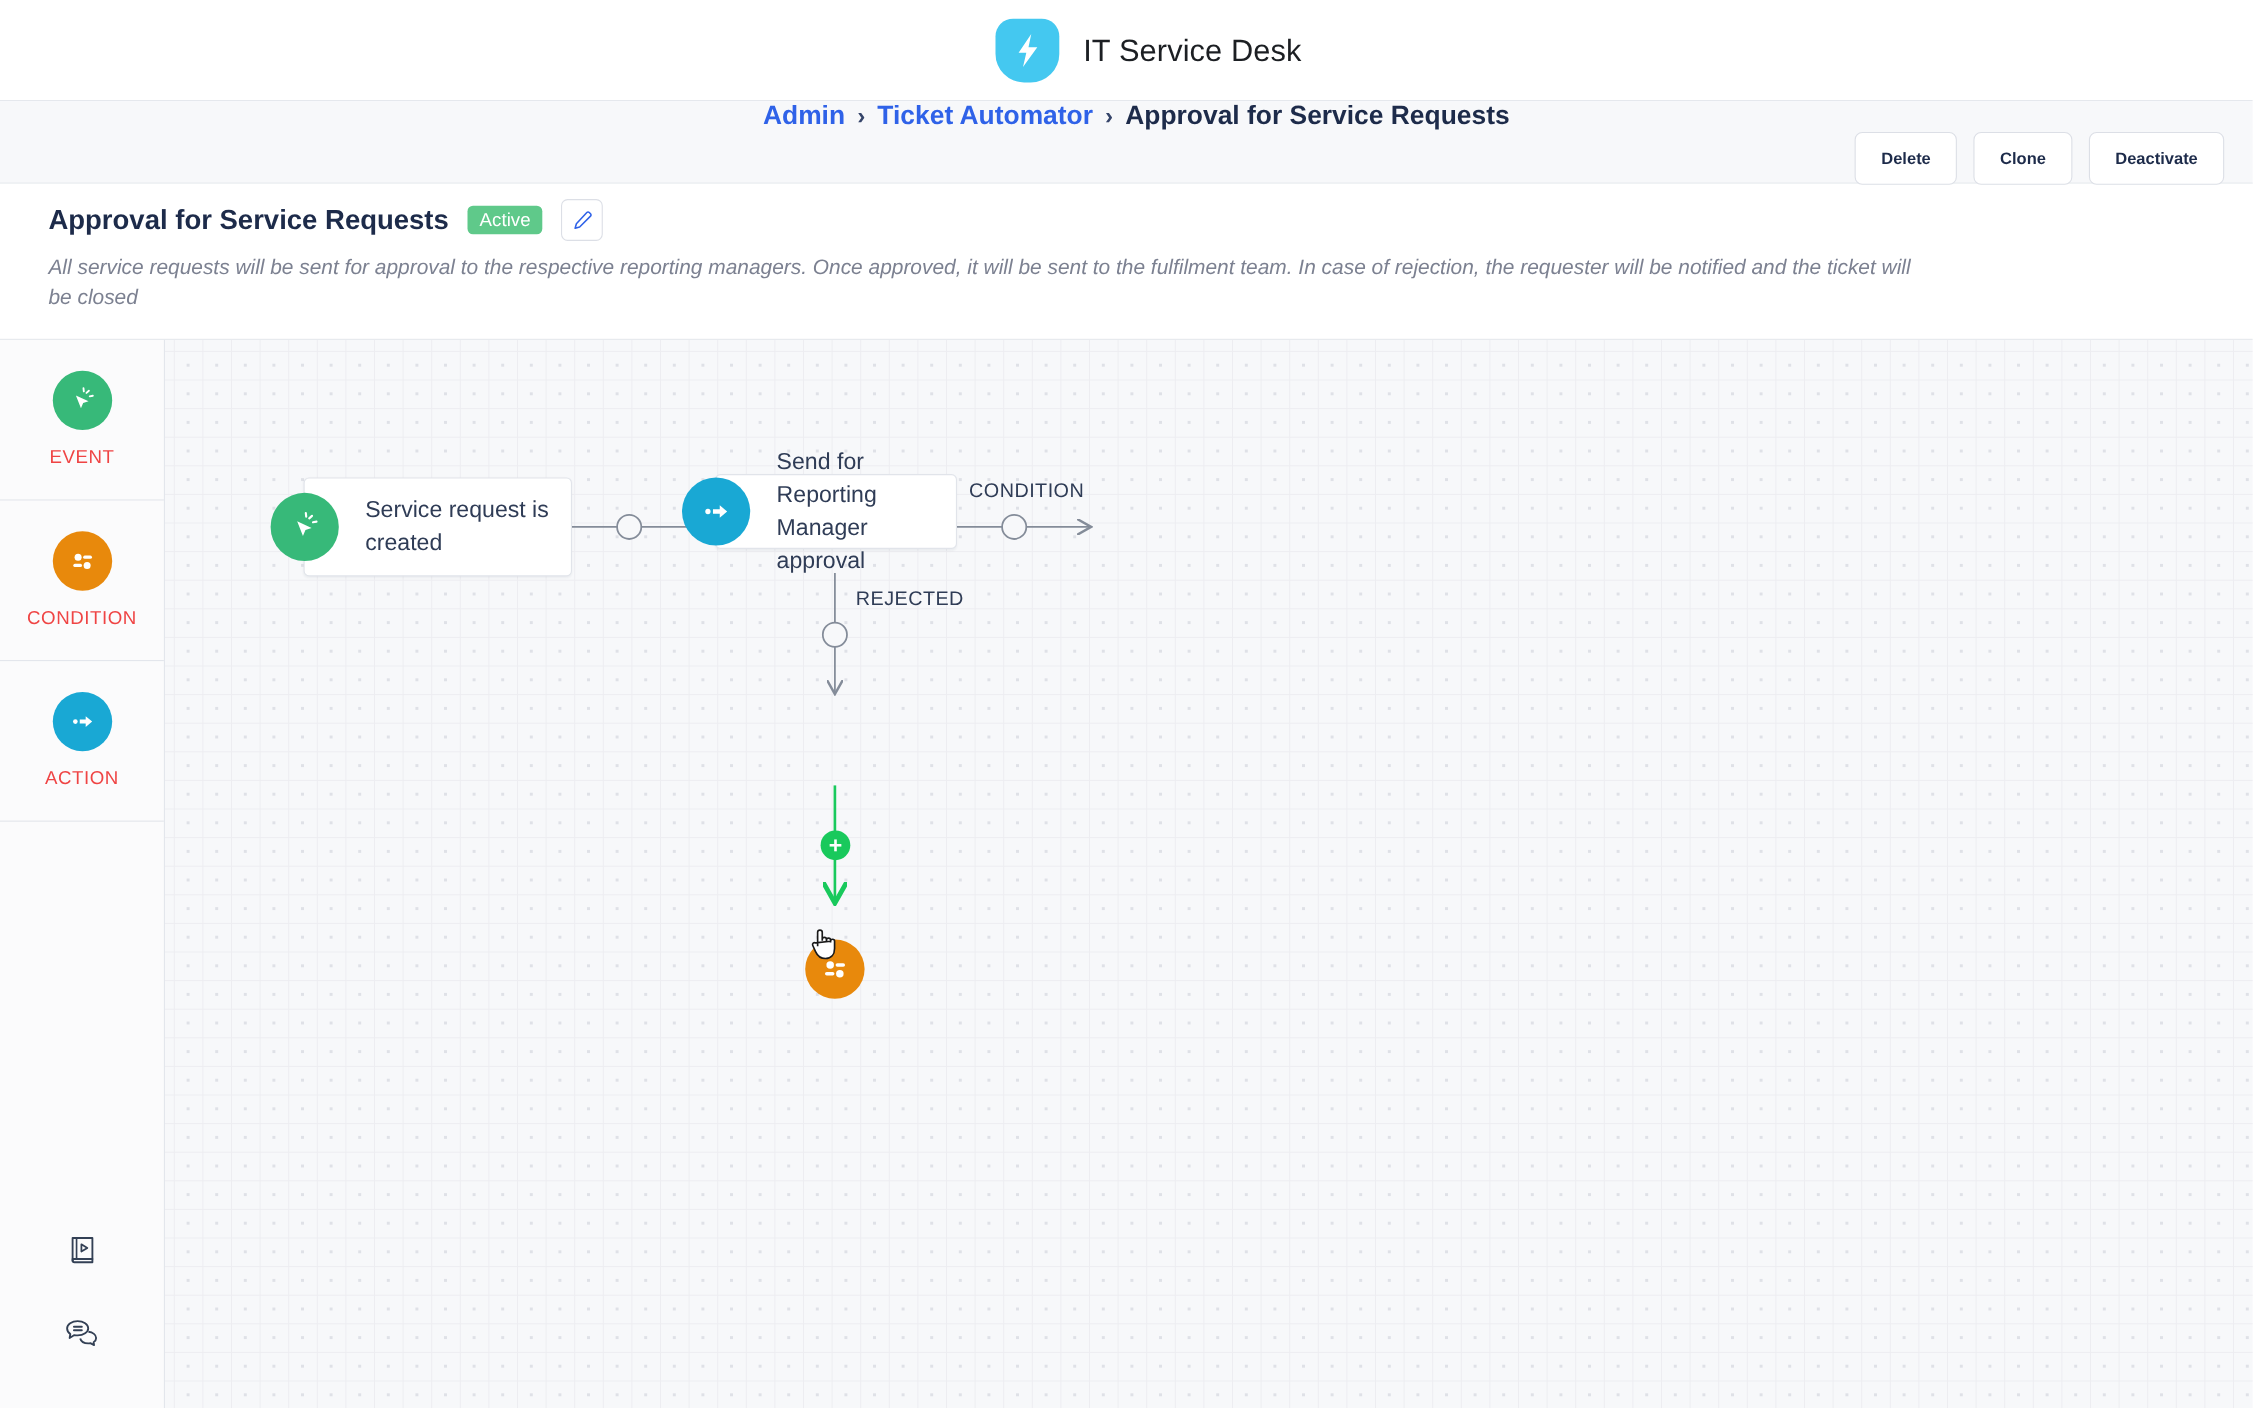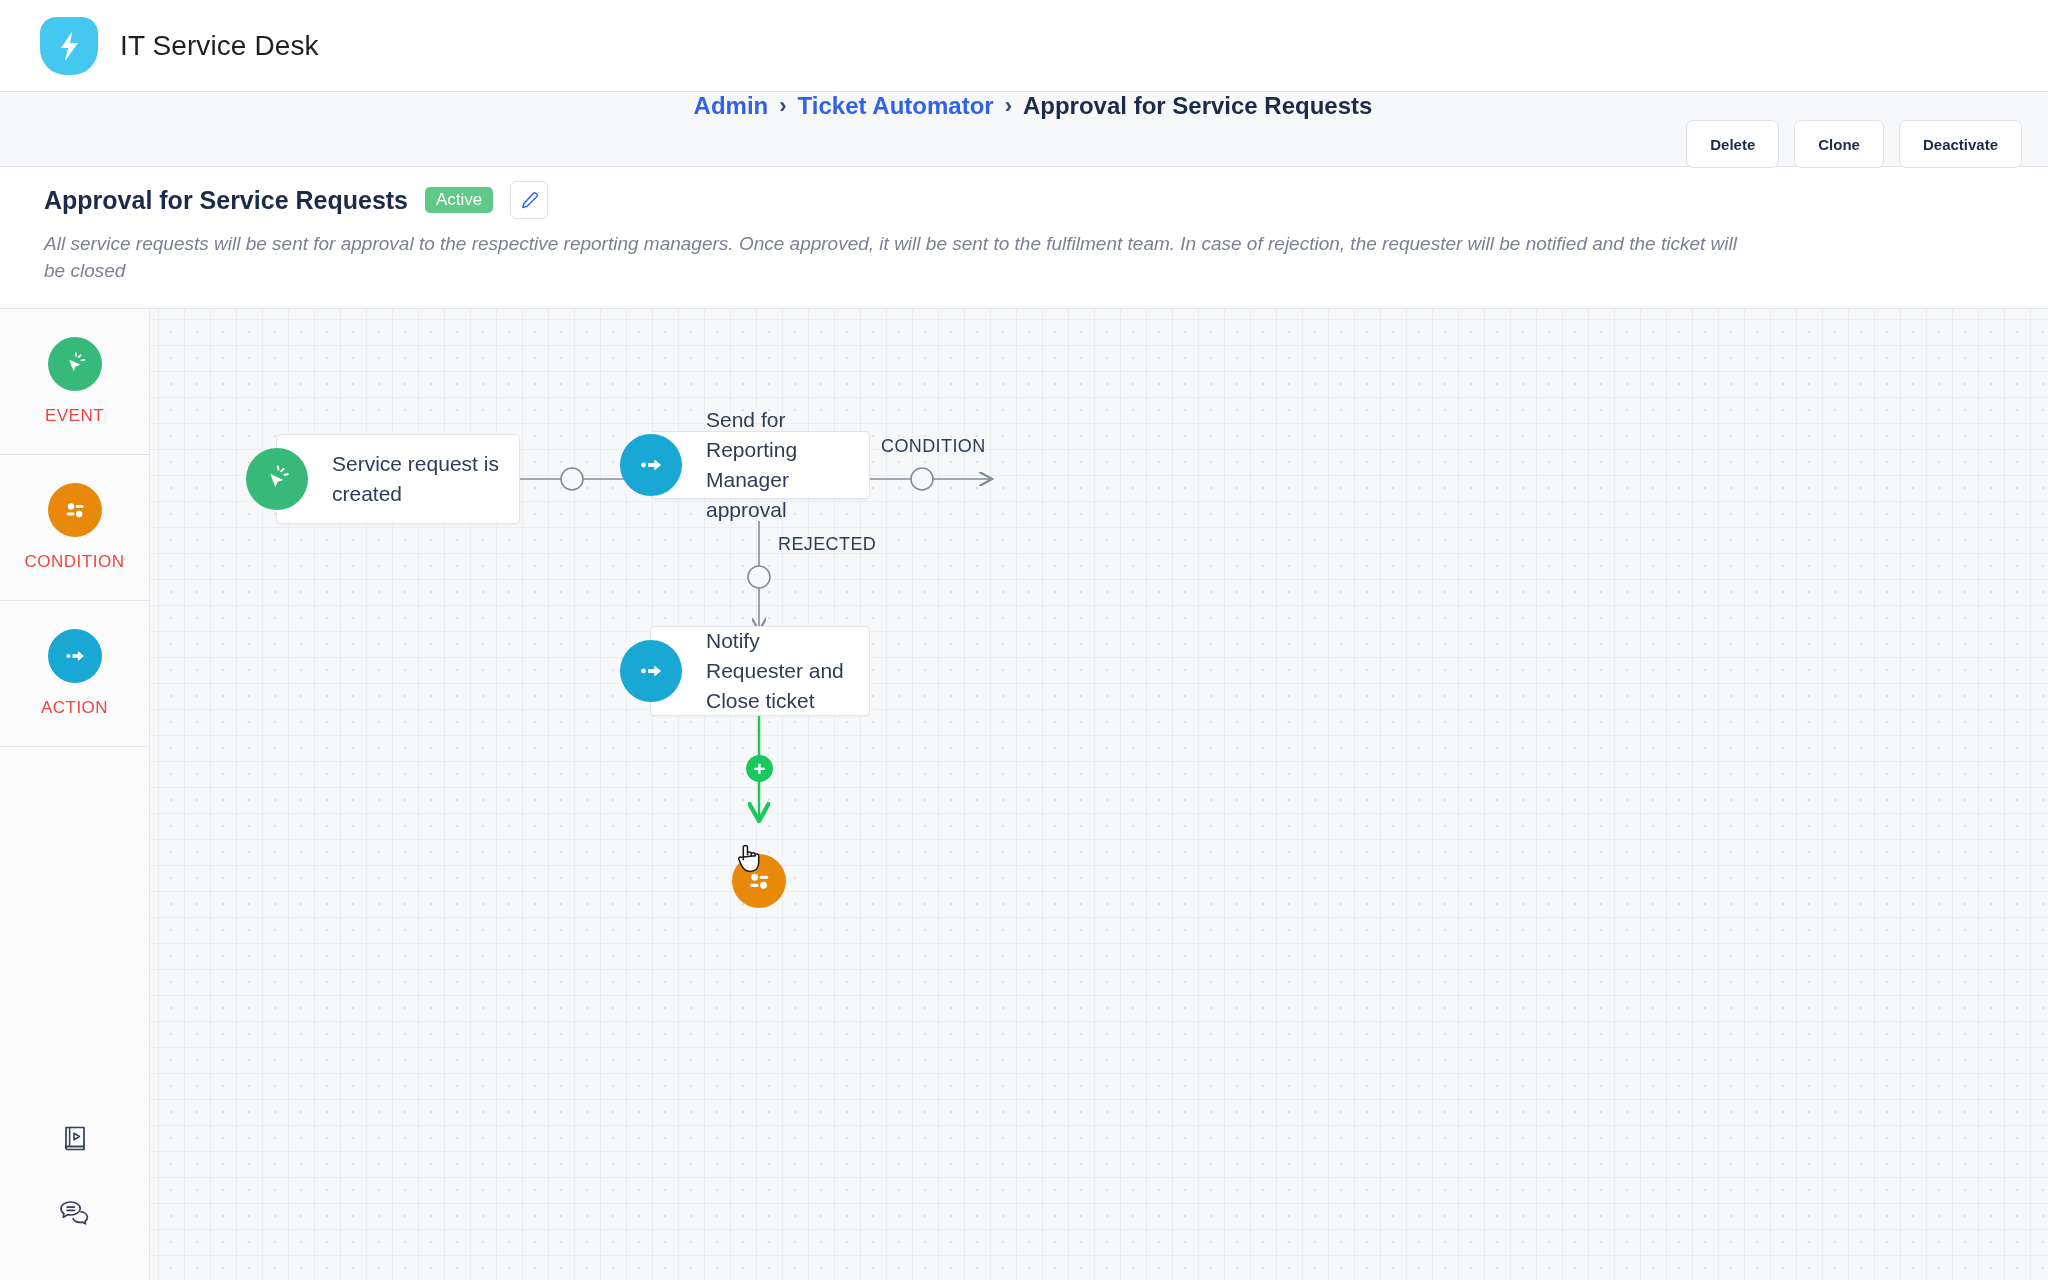--- a/index.html
+++ b/index.html
@@ -10,20 +10,21 @@
     overflow: hidden;
   }
 
   
   .appbar {
     height: 92px;
     background: #ffffff;
     border-bottom: 1px solid #e3e6ec;
     display: flex; align-items: center;
     padding-left: 40px;
+    justify-content: center;
   }
   .logo-mark {
     width: 58px; height: 58px;
     background: #44c8f0;
     border-radius: 16px 16px 26px 26px;
     display: flex; align-items: center; justify-content: center;
     flex: none;
   }
   .logo-mark svg { display: block; }
   .app-title {
@@ -315,29 +316,20 @@
       <div class="node-icon" style="background:#19a8d4">
         <svg width="32" height="32" viewBox="0 0 28 28" aria-hidden="true">
           <circle cx="7.5" cy="14" r="2.1" fill="#fff"></circle>
           <path d="M11.5 12.2 h5.4 v-3.1 L22.8 14 l-5.9 4.9 v-3.1 h-5.4 z" fill="#fff"></path>
         </svg>
       </div>
       <div class="node-label">Send for Reporting Manager approval</div>
     </div>
 
 
-    <div class="node" style="left:500px; top:317px; width:220px; height:90px;">
-      <div class="node-icon" style="background:#19a8d4">
-        <svg width="32" height="32" viewBox="0 0 28 28" aria-hidden="true">
-          <circle cx="7.5" cy="14" r="2.1" fill="#fff"></circle>
-          <path d="M11.5 12.2 h5.4 v-3.1 L22.8 14 l-5.9 4.9 v-3.1 h-5.4 z" fill="#fff"></path>
-        </svg>
-      </div>
-      <div class="node-label">Notify Requester and Close ticket</div>
-    </div>
 
     <div class="edge-label" style="left:731px; top:127px;">CONDITION</div>
     <div class="edge-label" style="left:628px; top:225px;">REJECTED</div>
 
     <div class="plus-node" style="left:596px; top:446px;">+</div>
 
     <div class="ghost-node" style="left:582px; top:545px;">
       <svg width="30" height="30" viewBox="0 0 28 28" aria-hidden="true">
         <circle cx="10" cy="10.5" r="3.2" fill="#fff"></circle>
         <rect x="14.6" y="9" width="8" height="3" rx="1.5" fill="#fff"></rect>

